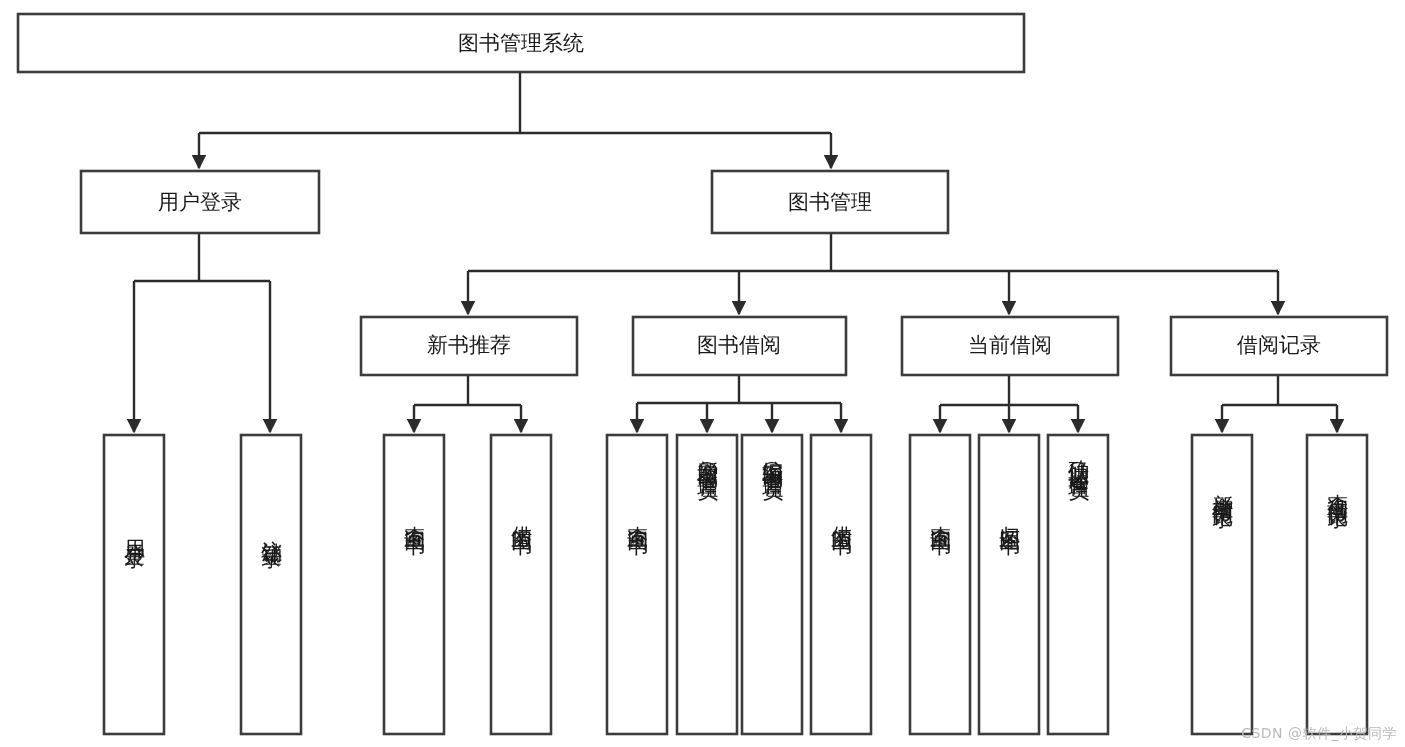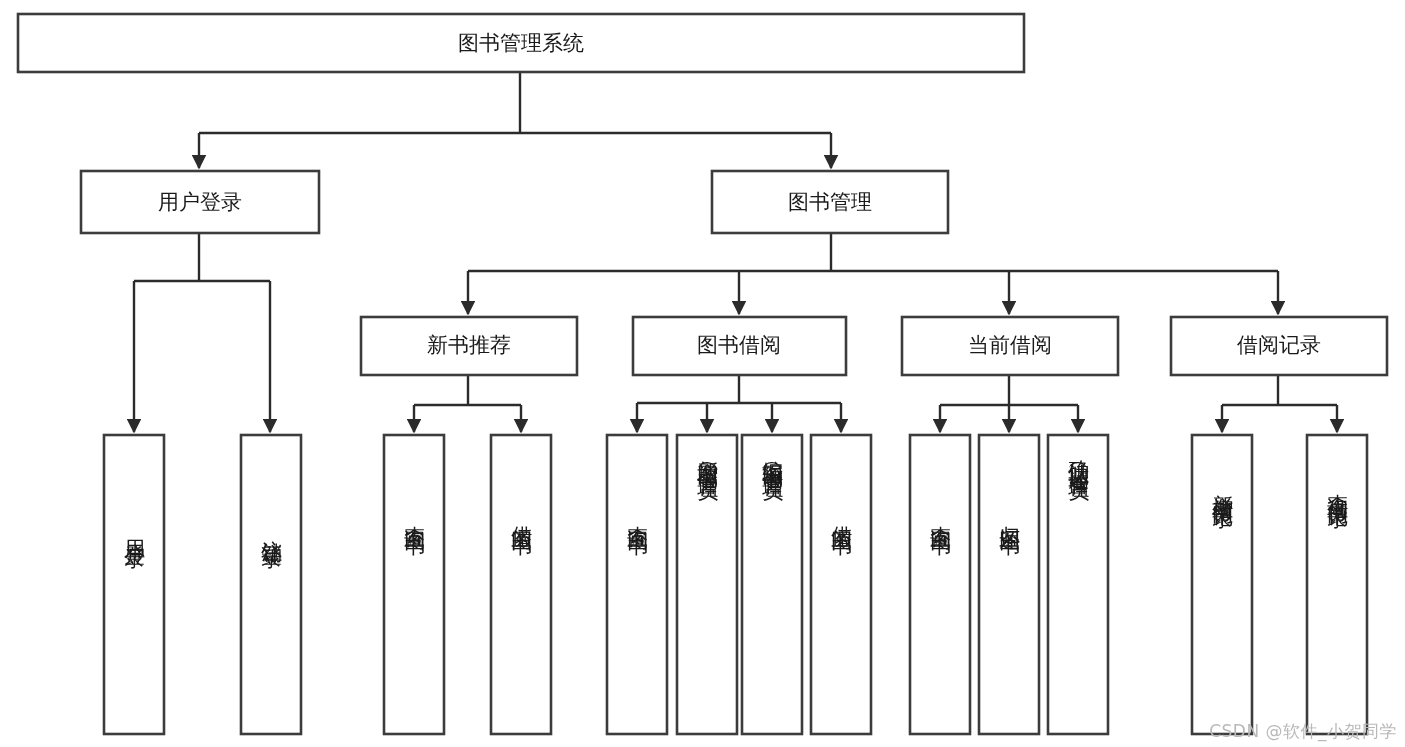--- a/index.html
+++ b/index.html
@@ -59,21 +59,21 @@
     line-height: 1.12;
     letter-spacing: 3px;
     color: #1a1a1a;
     white-space: nowrap;
   }
   .watermark {
     position: absolute;
     right: 8px;
     bottom: 4px;
     font-family: "DejaVu Sans", "Liberation Sans", sans-serif;
-    font-size: 17px;
+    font-size: 14px;
     color: #b9b9b9;
     letter-spacing: 0.5px;
     white-space: nowrap;
   }
 </style>
 </head>
 <body>
 
 <div id="diagram-root">
 

